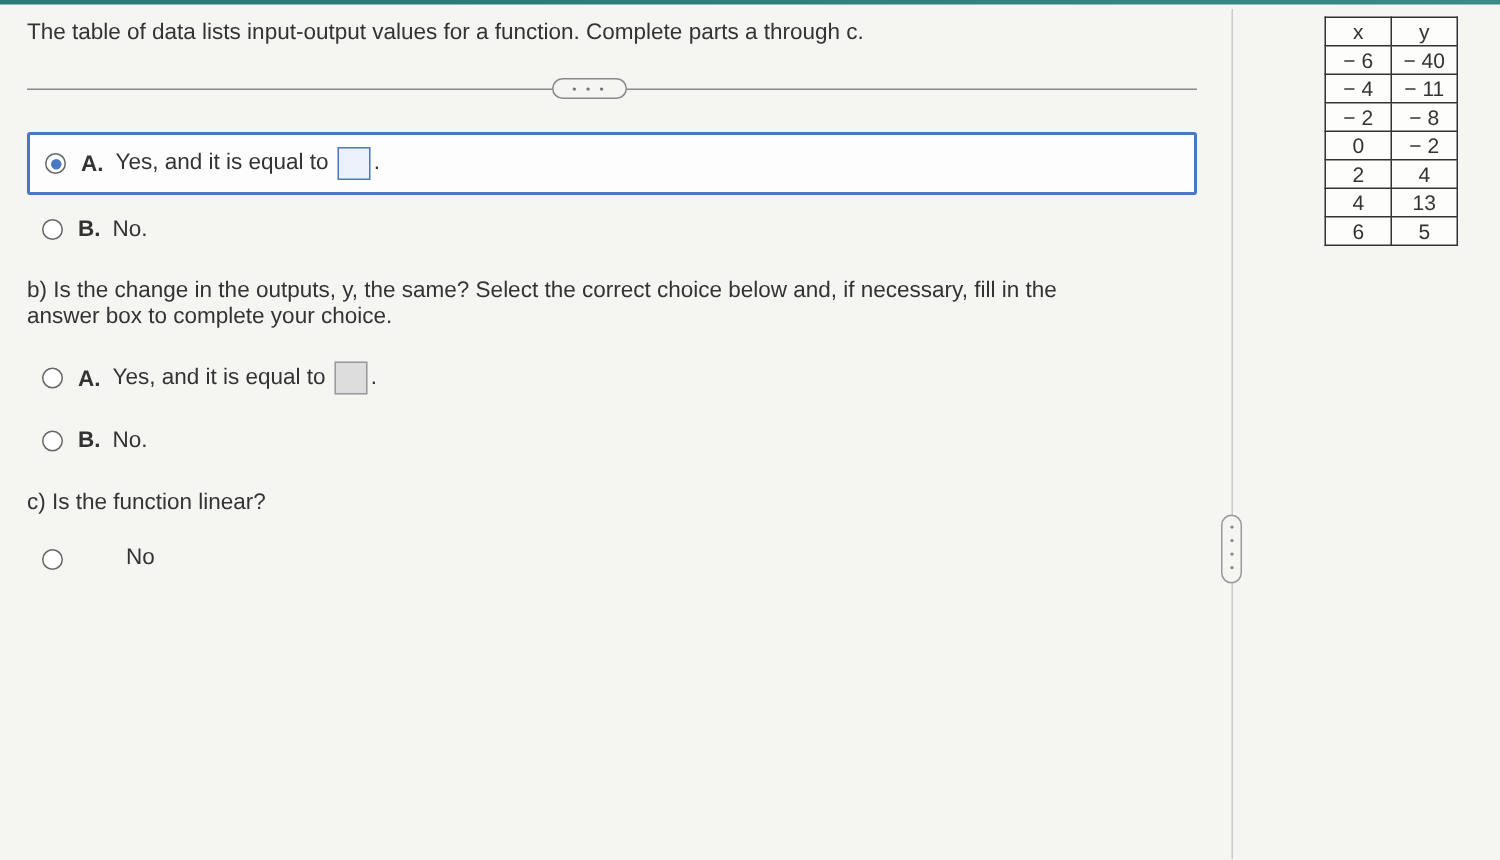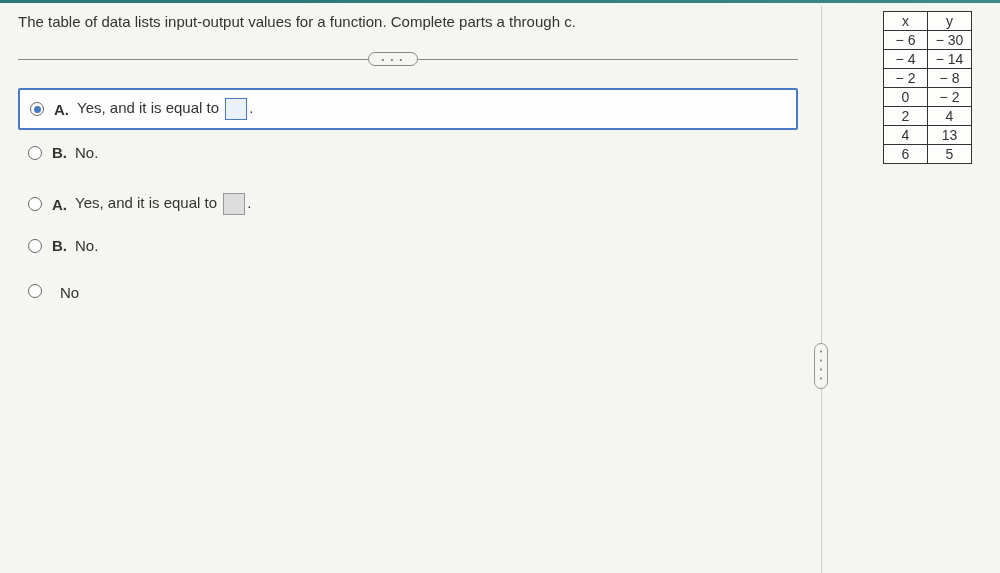--- a/index.html
+++ b/index.html
@@ -150,23 +150,24 @@
     justify-content: center;
   }
   .side-capsule .dots {
     writing-mode: vertical-rl;
     font-size: 8px;
     letter-spacing: 2px;
     color: #888;
   }
   .plain-choice {
     display: flex;
-    align-items: flex-start;
+    align-items: flex-end;
     padding: 6px 10px;
     margin-bottom: 4px;
+    gap: 24px;
   }
 </style>
 </head>
 <body>
 
 <div class="top-border"></div>
 <div class="container">
 
   <div class="vsep"></div>
 
@@ -175,25 +176,25 @@
   </div>
 
   <table class="abs-table">
     <tbody>
         <tr>
       <th>x</th>
       <th>y</th>
     </tr>
     <tr>
           <td>− 6</td>
-          <td>− 30</td>
+          <td>− 40</td>
         </tr>
     <tr>
           <td>− 4</td>
-          <td>− 14</td>
+          <td>− 11</td>
         </tr>
     <tr>
           <td>− 2</td>
           <td>− 8</td>
         </tr>
     <tr>
           <td>0</td>
           <td>− 2</td>
         </tr>
     <tr>
@@ -234,37 +235,39 @@
       </div>
 
       <div class="choice-row">
         <span class="radio"></span>
         <span class="choice-label">B.</span>
         <span>No.</span>
       </div>
     </div>
 
     <div class="question-block">
+      <div class="qtext">b) Is the change in the outputs, y, the same? Select the correct choice below and, if necessary, fill in the answer box to complete your choice.</div>
 
       <div class="choice-row">
         <span class="radio"></span>
         <span class="choice-label">A.</span>
         <span>
           <span>Yes, and it is equal to </span><span class="answer-box gray"></span><span>.</span>
         </span>
       </div>
 
       <div class="choice-row">
         <span class="radio"></span>
         <span class="choice-label">B.</span>
         <span>No.</span>
       </div>
     </div>
 
     <div class="question-block">
+      <div class="qtext">c) Is the function linear?</div>
 
       <div class="plain-choice">
         <span class="radio"></span>
         <span style="margin-left:8px;">No</span>
       </div>
     </div>
 
   </div>
 </div>
 

